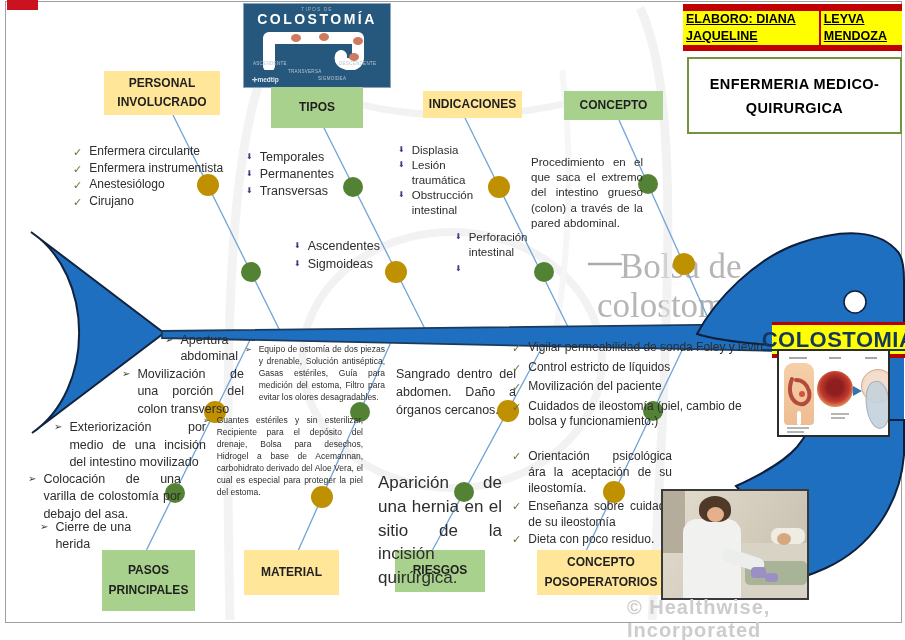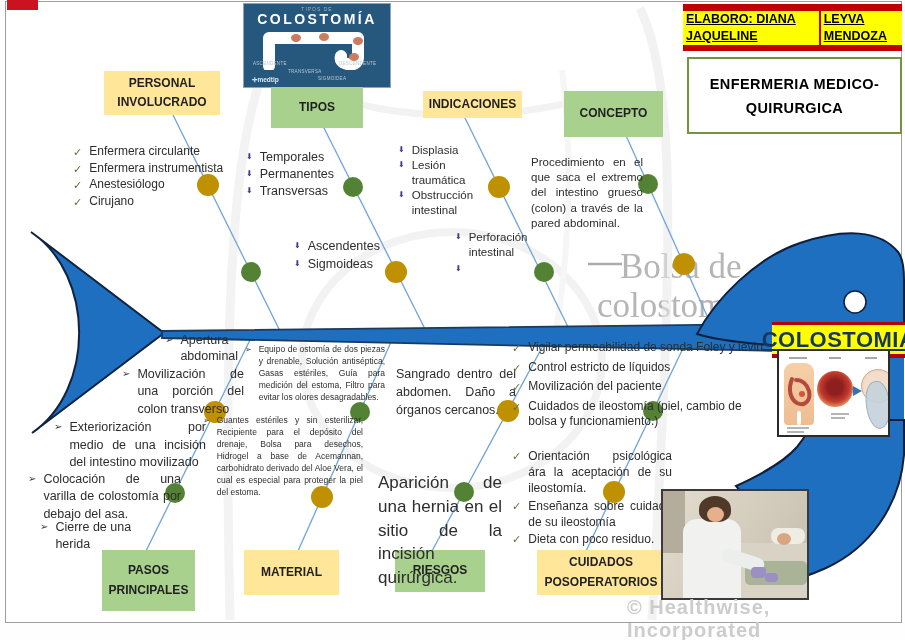--- a/index.html
+++ b/index.html
@@ -175,34 +175,34 @@
 
   <div class="cat yellow" style="left:104px;top:71px;width:116px;height:44px;">
       <span>PERSONAL INVOLUCRADO</span>
     </div>
   <div class="cat green" style="left:271px;top:87px;width:92px;height:41px;">
       <span>TIPOS</span>
     </div>
   <div class="cat yellow" style="left:423px;top:91px;width:99px;height:27px;">
       <span>INDICACIONES</span>
     </div>
-  <div class="cat green" style="left:564px;top:91px;width:99px;height:46px;">
+  <div class="cat green" style="left:564px;top:91px;width:99px;height:29px;">
       <span>CONCEPTO</span>
     </div>
   <div class="cat green" style="left:102px;top:550px;width:93px;height:61px;">
       <span>PASOS PRINCIPALES</span>
     </div>
   <div class="cat yellow" style="left:244px;top:550px;width:95px;height:45px;">
       <span>MATERIAL</span>
     </div>
   <div class="cat green" style="left:395px;top:550px;width:90px;height:42px;">
       <span>RIESGOS</span>
     </div>
   <div class="cat yellow" style="left:537px;top:550px;width:128px;height:45px;">
-      <span>CUIDADOS POSOPERATORIOS</span>
+      <span>CONCEPTO POSOPERATORIOS</span>
     </div>
 
   <div class="vlist" style="left:73px;top:144px;width:180px;font-size:12px;line-height:1.3;">
     <div class="row" style="margin-bottom:1px;">
         <span class="bullet check">✓</span>
         <span>Enfermera circulante</span>
       </div>
     <div class="row" style="margin-bottom:1px;">
         <span class="bullet check">✓</span>
         <span>Enfermera instrumentista</span>

